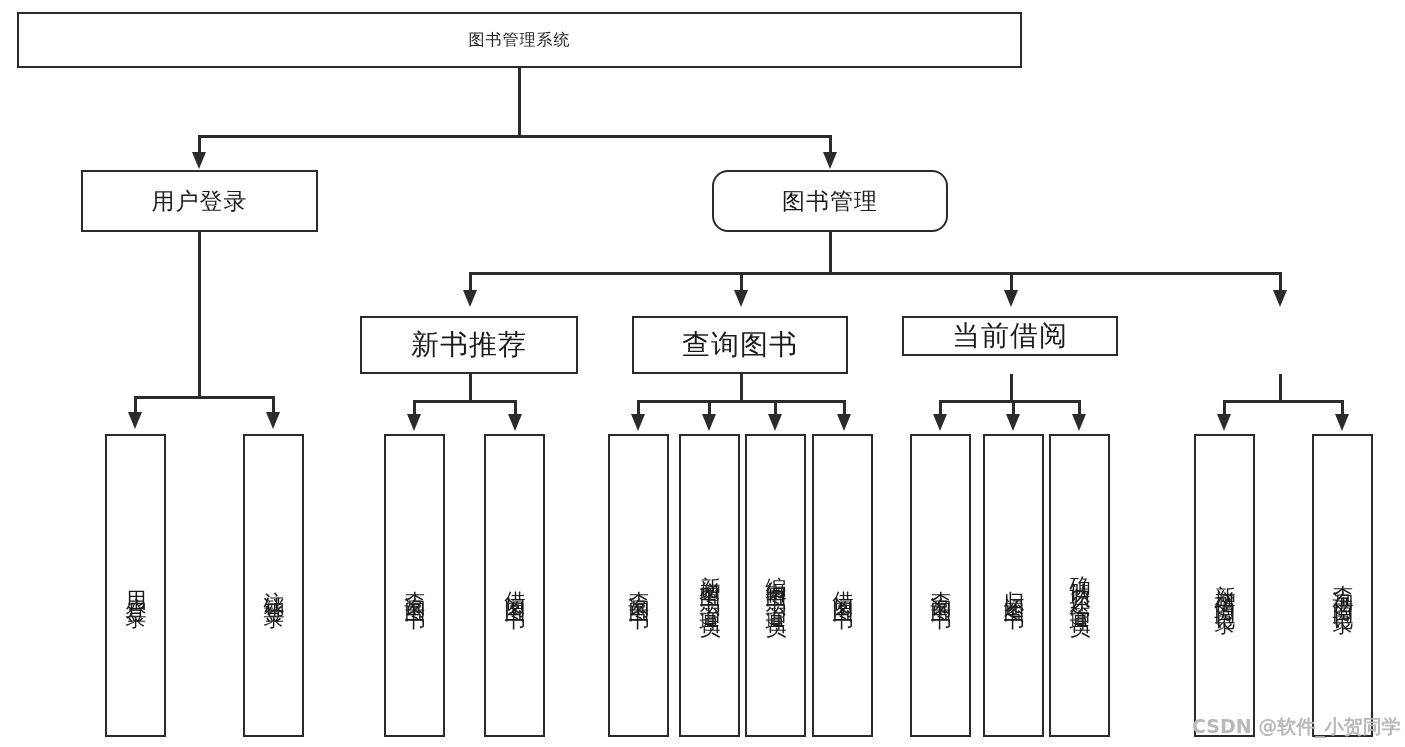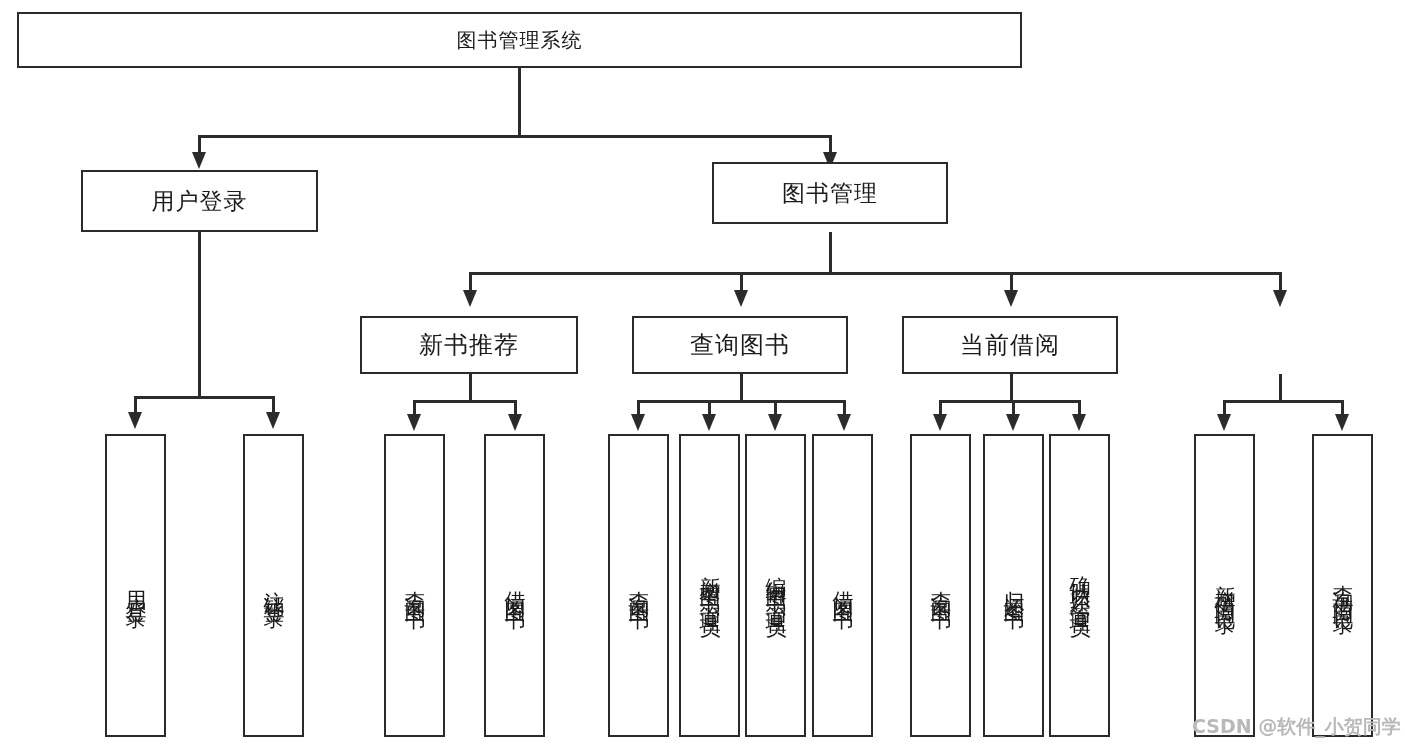--- a/index.html
+++ b/index.html
@@ -25,29 +25,29 @@
     box-sizing: border-box;
     border: 2.5px solid #2b2b2b;
     background: #ffffff;
     display: flex;
     align-items: center;
     justify-content: center;
     color: #1b1b1b;
     text-align: center;
   }
   .node.root {
-    font-size: 20px;
+    font-size: 16px;
     letter-spacing: 1px;
   }
   .node.lvl2 {
     font-size: 23px;
     letter-spacing: 1px;
   }
   .node.lvl3 {
-    font-size: 24px;
+    font-size: 28px;
     letter-spacing: 1px;
   }
 
   
   .leaf {
     position: absolute;
     box-sizing: border-box;
     border: 2.5px solid #2b2b2b;
     background: #ffffff;
     display: flex;
@@ -160,27 +160,27 @@
   <div class="hline" style="left:1223px; top:400px; width:120px;"></div>
   <div class="vline" style="left:1223px; top:400px; height:16px;"></div>
   <div class="arrow" style="left:1217px; top:414px;"></div>
   <div class="vline" style="left:1341px; top:400px; height:16px;"></div>
   <div class="arrow" style="left:1335px; top:414px;"></div>
 
   <div class="node root" style="left:17px; top:12px; width:1005px; height:56px;">图书管理系统</div>
 
   <div class="node lvl2" style="left:81px; top:170px; width:237px; height:62px;">用户登录</div>
 
-  <div class="node lvl2" style="left:712px; top:162px; width:236px; height:62px;">图书管理</div>
+  <div class="node lvl2" style="left:712px; top:170px; width:236px; height:62px;border-radius:16px;">图书管理</div>
 
   <div class="node lvl3" style="left:360px; top:316px; width:218px; height:58px;">新书推荐</div>
 
   <div class="node lvl3" style="left:632px; top:316px; width:216px; height:58px;">查询图书</div>
 
-  <div class="node lvl3" style="left:902px; top:316px; width:216px; height:58px;">当前借阅</div>
+  <div class="node lvl3" style="left:902px; top:316px; width:216px; height:40px;">当前借阅</div>
 
 
   <div class="leaf" style="left:105px; top:434px; width:61px; height:303px;">
     <span class="vtext">用户登录</span>
   </div>
 
   <div class="leaf" style="left:243px; top:434px; width:61px; height:303px;">
     <span class="vtext">注销登录</span>
   </div>
 

